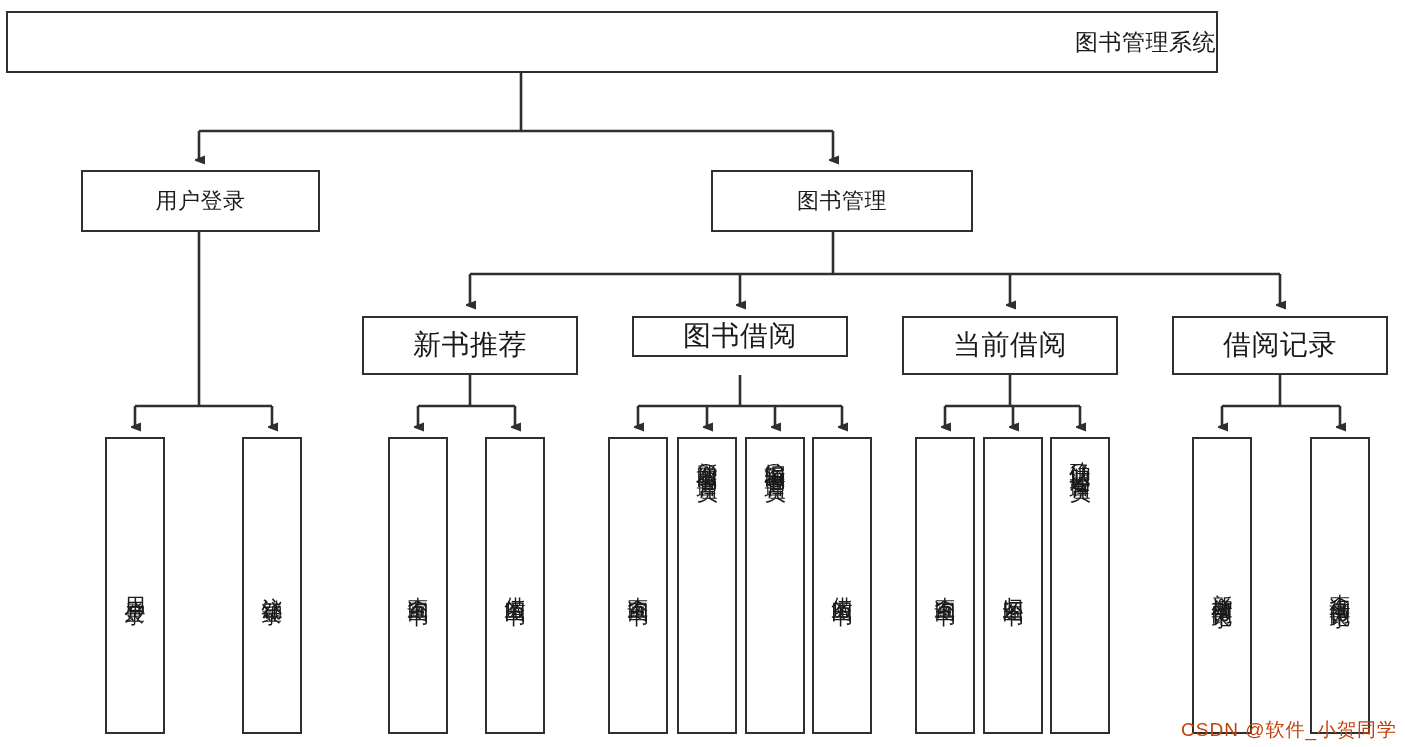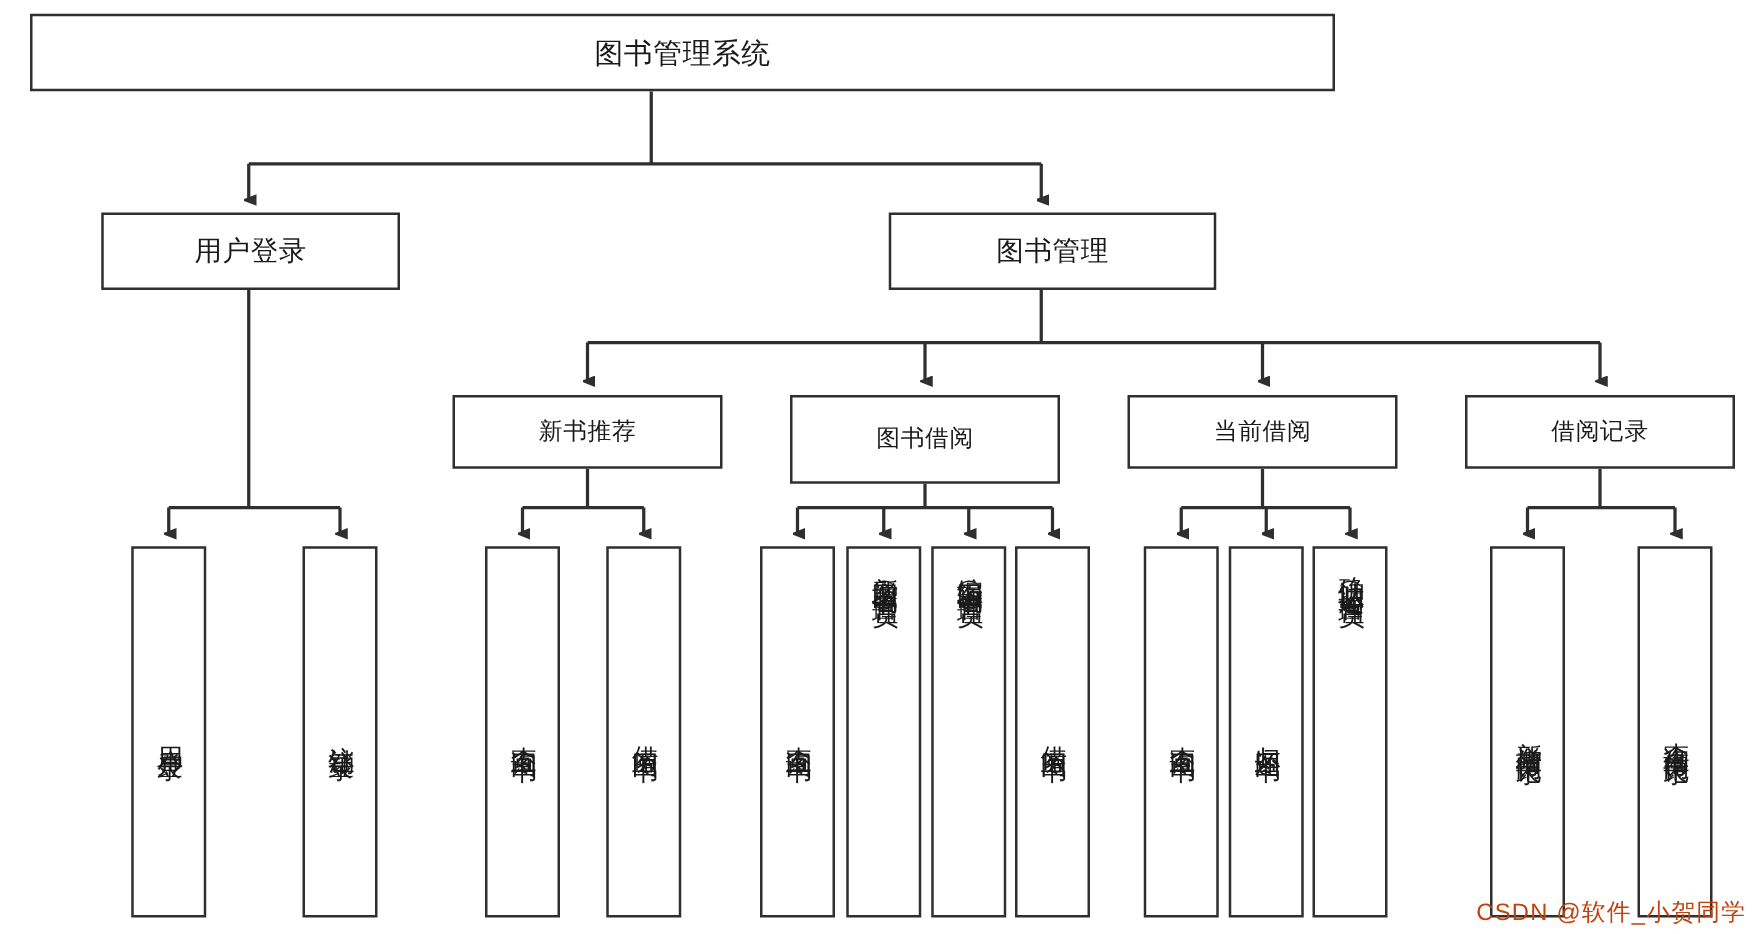--- a/index.html
+++ b/index.html
@@ -22,21 +22,21 @@
   }
   .node-label{
     color:#1a1a1a;
     font-size:22px;
     line-height:1.15;
     white-space:nowrap;
     letter-spacing:0.5px;
   }
   .node-label.lvl1{font-size:23px;}
   .node-label.lvl2{font-size:22px;}
-  .node-label.lvl3{font-size:19px;}
+  .node-label.lvl3{font-size:28px;font-family:Liberation Serif, serif;}
 
   
   .leaf-box{
     position:absolute;
     background:#ffffff;
     border:2px solid #2f2f2f;
     box-sizing:border-box;
     display:flex;
     align-items:flex-start;
     justify-content:center;
@@ -110,35 +110,35 @@
       <path d="M1013,406 L1013,427" marker-end="url(#arrow)"></path>
       <path d="M1080,406 L1080,427" marker-end="url(#arrow)"></path>
 
       <path d="M1280,375 L1280,406"></path>
       <path d="M1222,406 L1340,406"></path>
       <path d="M1222,406 L1222,427" marker-end="url(#arrow)"></path>
       <path d="M1340,406 L1340,427" marker-end="url(#arrow)"></path>
     </g>
   </svg>
 
-  <div class="node-box" style="left:24px;top:11px;width:1044px;height:62px;">
+  <div class="node-box" style="left:6px;top:11px;width:1212px;height:62px;justify-content:flex-end;">
     <span class="node-label lvl1">图书管理系统</span>
   </div>
 
   <div class="node-box" style="left:81px;top:170px;width:239px;height:62px;">
     <span class="node-label lvl2">用户登录</span>
   </div>
   <div class="node-box" style="left:711px;top:170px;width:262px;height:62px;">
     <span class="node-label lvl2">图书管理</span>
   </div>
 
   <div class="node-box" style="left:362px;top:316px;width:216px;height:59px;">
     <span class="node-label lvl3">新书推荐</span>
   </div>
-  <div class="node-box" style="left:632px;top:316px;width:216px;height:71px;">
+  <div class="node-box" style="left:632px;top:316px;width:216px;height:41px;">
     <span class="node-label lvl3">图书借阅</span>
   </div>
   <div class="node-box" style="left:902px;top:316px;width:216px;height:59px;">
     <span class="node-label lvl3">当前借阅</span>
   </div>
   <div class="node-box" style="left:1172px;top:316px;width:216px;height:59px;">
     <span class="node-label lvl3">借阅记录</span>
   </div>
 
   <div class="leaf-box center-v" style="left:105px;top:437px;width:60px;height:297px;">

